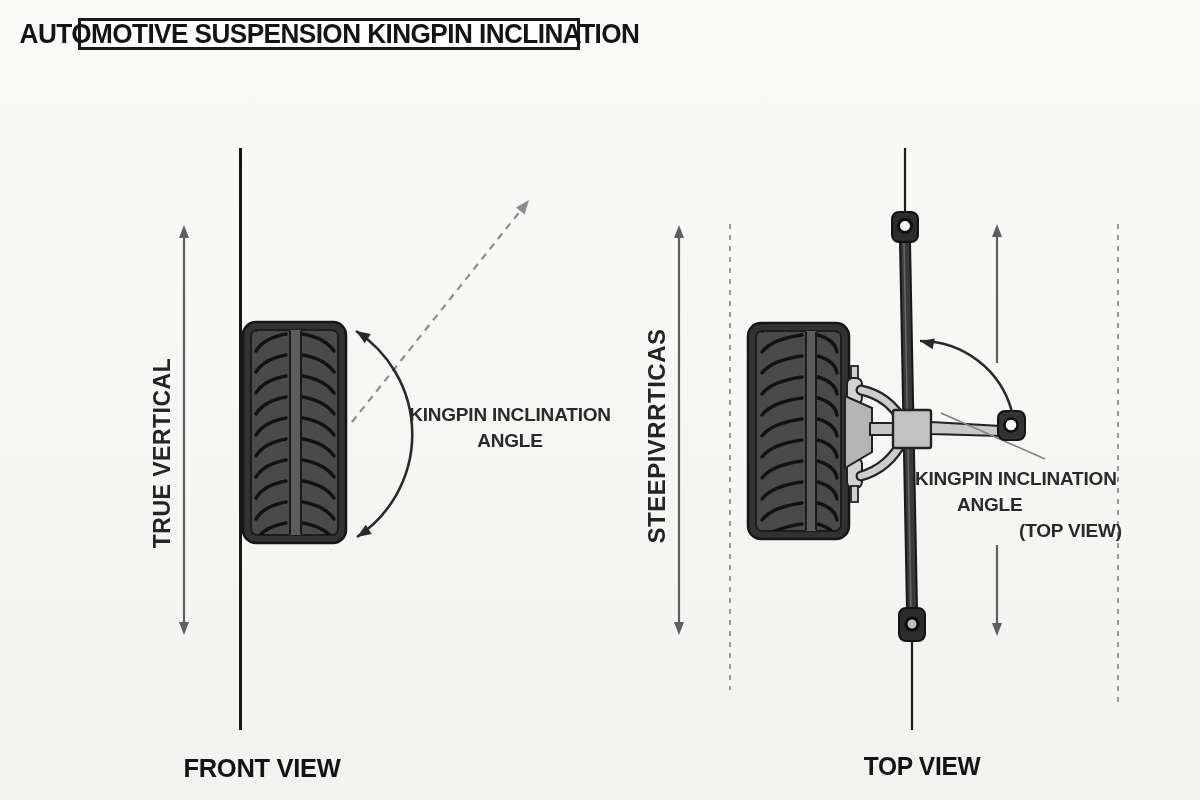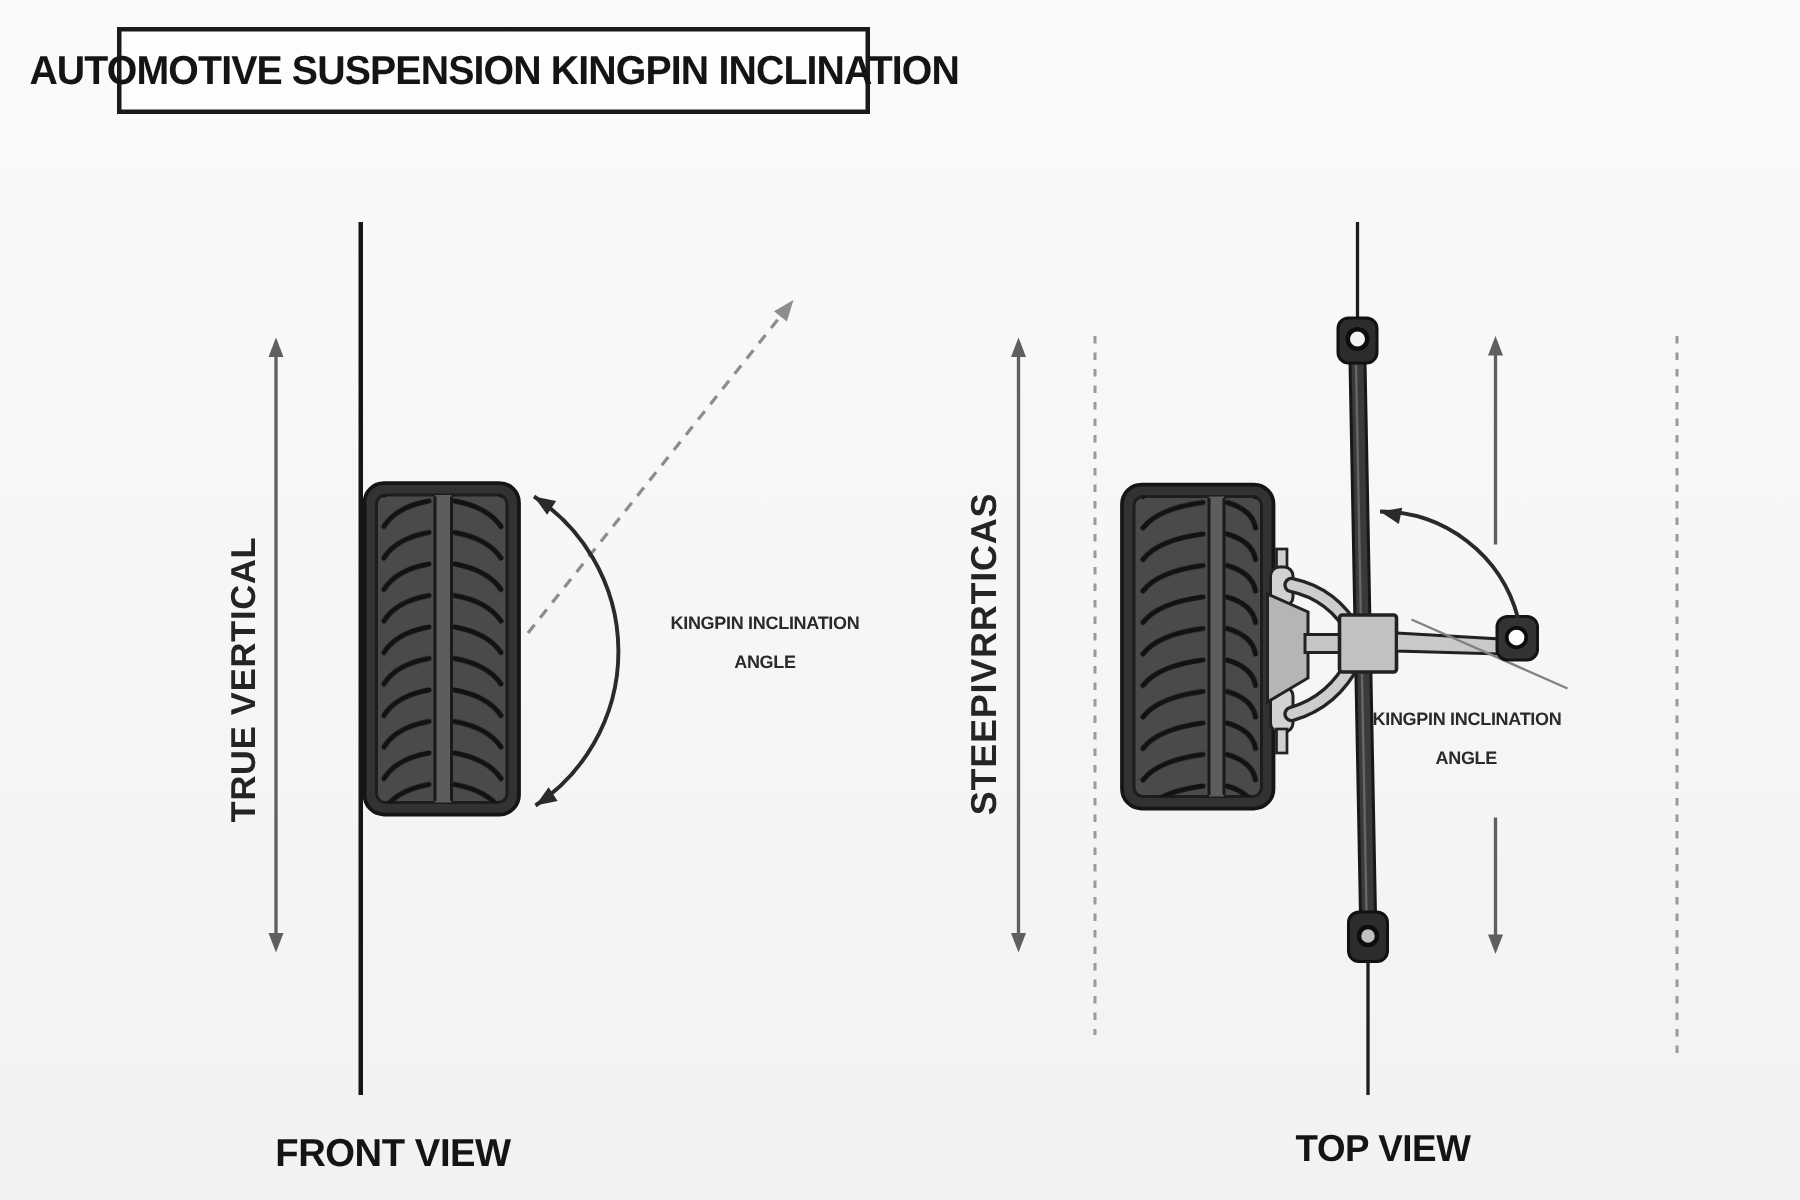--- a/index.html
+++ b/index.html
@@ -6,41 +6,41 @@
   body{
     width:1200px;height:800px;
     font-family:"Liberation Sans", sans-serif;
     background:linear-gradient(180deg,#fafaf9 0%,#f6f6f4 55%,#f2f2f0 100%);
     position:relative;overflow:hidden;color:#1f1f1f;
   }
   .stage{position:absolute;inset:0;width:1200px;height:800px;}
   svg.lineart{position:absolute;left:0;top:0;}
 
   .title-box{
-    position:absolute;left:78px;top:18px;width:502px;height:58px;
+    position:absolute;left:78px;top:18px;width:502px;height:32px;
     background:#fdfdfd;border:3px solid #1a1a1a;
     display:flex;align-items:center;justify-content:center;
     box-sizing:border-box;
   }
   .title-box span{
     font-size:27px;font-weight:700;letter-spacing:-0.6px;color:#141414;
     transform:scaleX(0.97);white-space:nowrap;
   }
 
   .vlabel{
     position:absolute;height:34px;line-height:34px;text-align:center;
     font-weight:700;color:#242424;white-space:nowrap;
     transform:rotate(-90deg);
   }
   .vlabel.left{left:2px;top:436px;width:320px;font-size:23px;letter-spacing:0.5px;}
   .vlabel.right{left:497px;top:419px;width:320px;font-size:24px;letter-spacing:0.5px;}
 
   .angle-label{
     position:absolute;font-weight:700;color:#2a2a2a;
-    font-size:12px;line-height:26px;letter-spacing:-0.2px;
+    font-size:19px;line-height:26px;letter-spacing:-0.2px;
   }
   .angle-label.front{left:408px;top:402px;width:204px;text-align:center;}
   .angle-label.top{left:915px;top:466px;width:202px;}
   .angle-label.top .l1{text-align:left;}
   .angle-label.top .l2{padding-left:42px;}
   .angle-label.top .l3{padding-left:104px;white-space:nowrap;}
 
   .caption{
     position:absolute;font-weight:700;font-size:26px;letter-spacing:-0.3px;
     color:#141414;text-align:center;width:260px;transform:scaleX(0.98);
@@ -179,19 +179,20 @@
   <div class="vlabel right">STEEPIVRRTICAS</div>
 
   <div class="angle-label front">
     <div class="l1">KINGPIN INCLINATION</div>
     <div class="l2">ANGLE</div>
   </div>
 
   <div class="angle-label top">
     <div class="l1">KINGPIN INCLINATION</div>
     <div class="l2">ANGLE</div>
+    <div class="l3">(TOP VIEW)</div>
   </div>
 
   <div class="caption front">FRONT VIEW</div>
 
   <div class="caption top">TOP VIEW</div>
 
 </div>
 
 </body></html>

